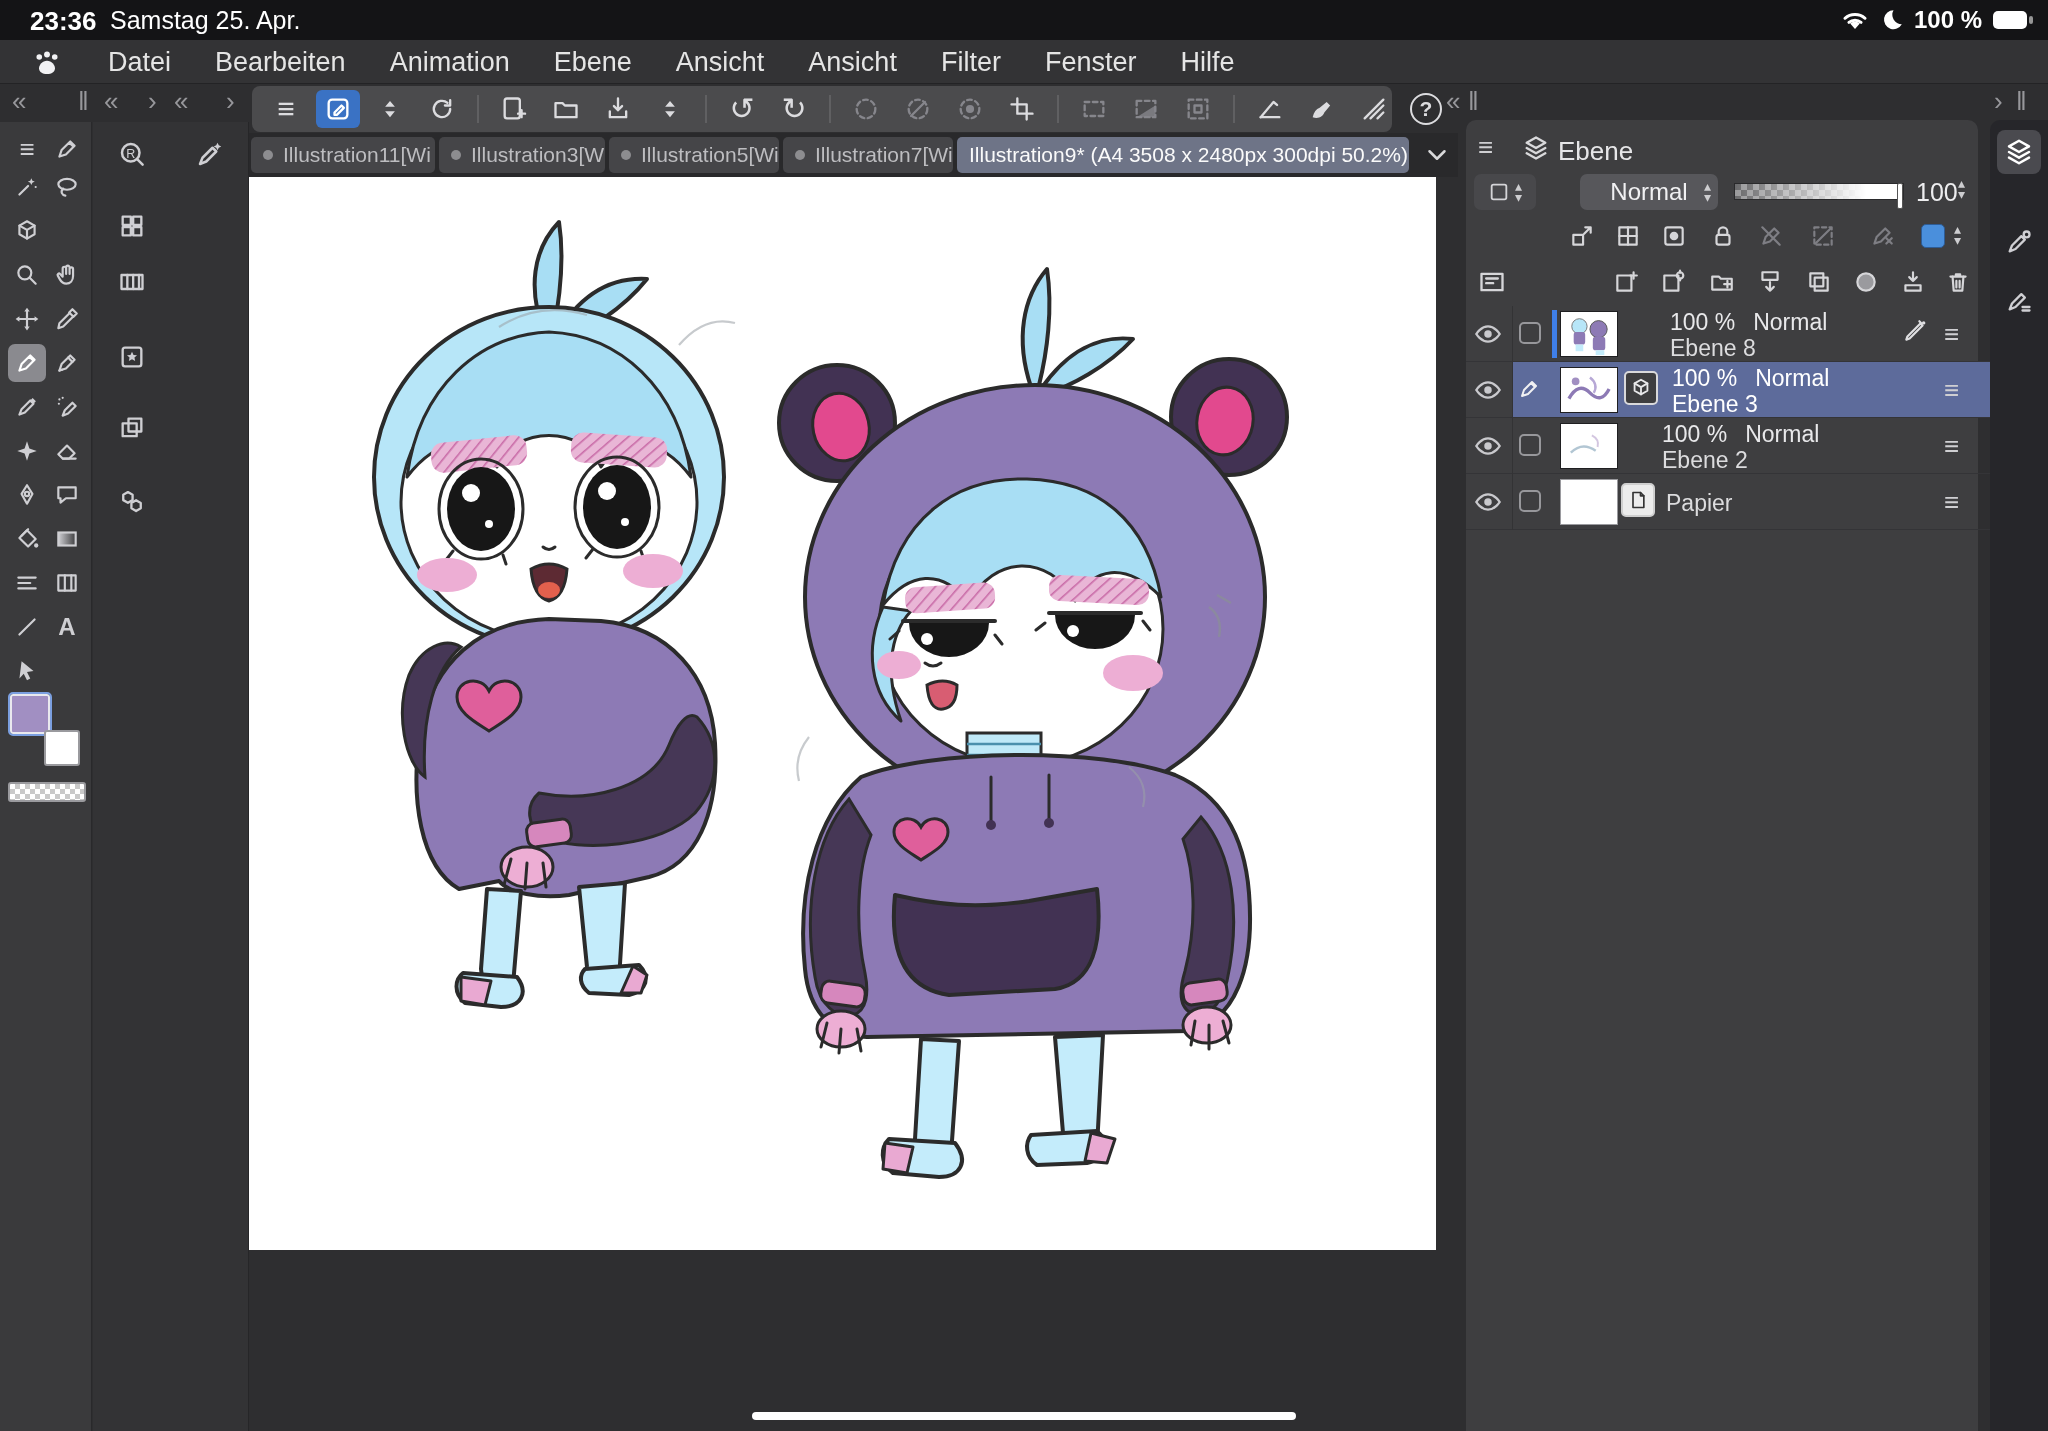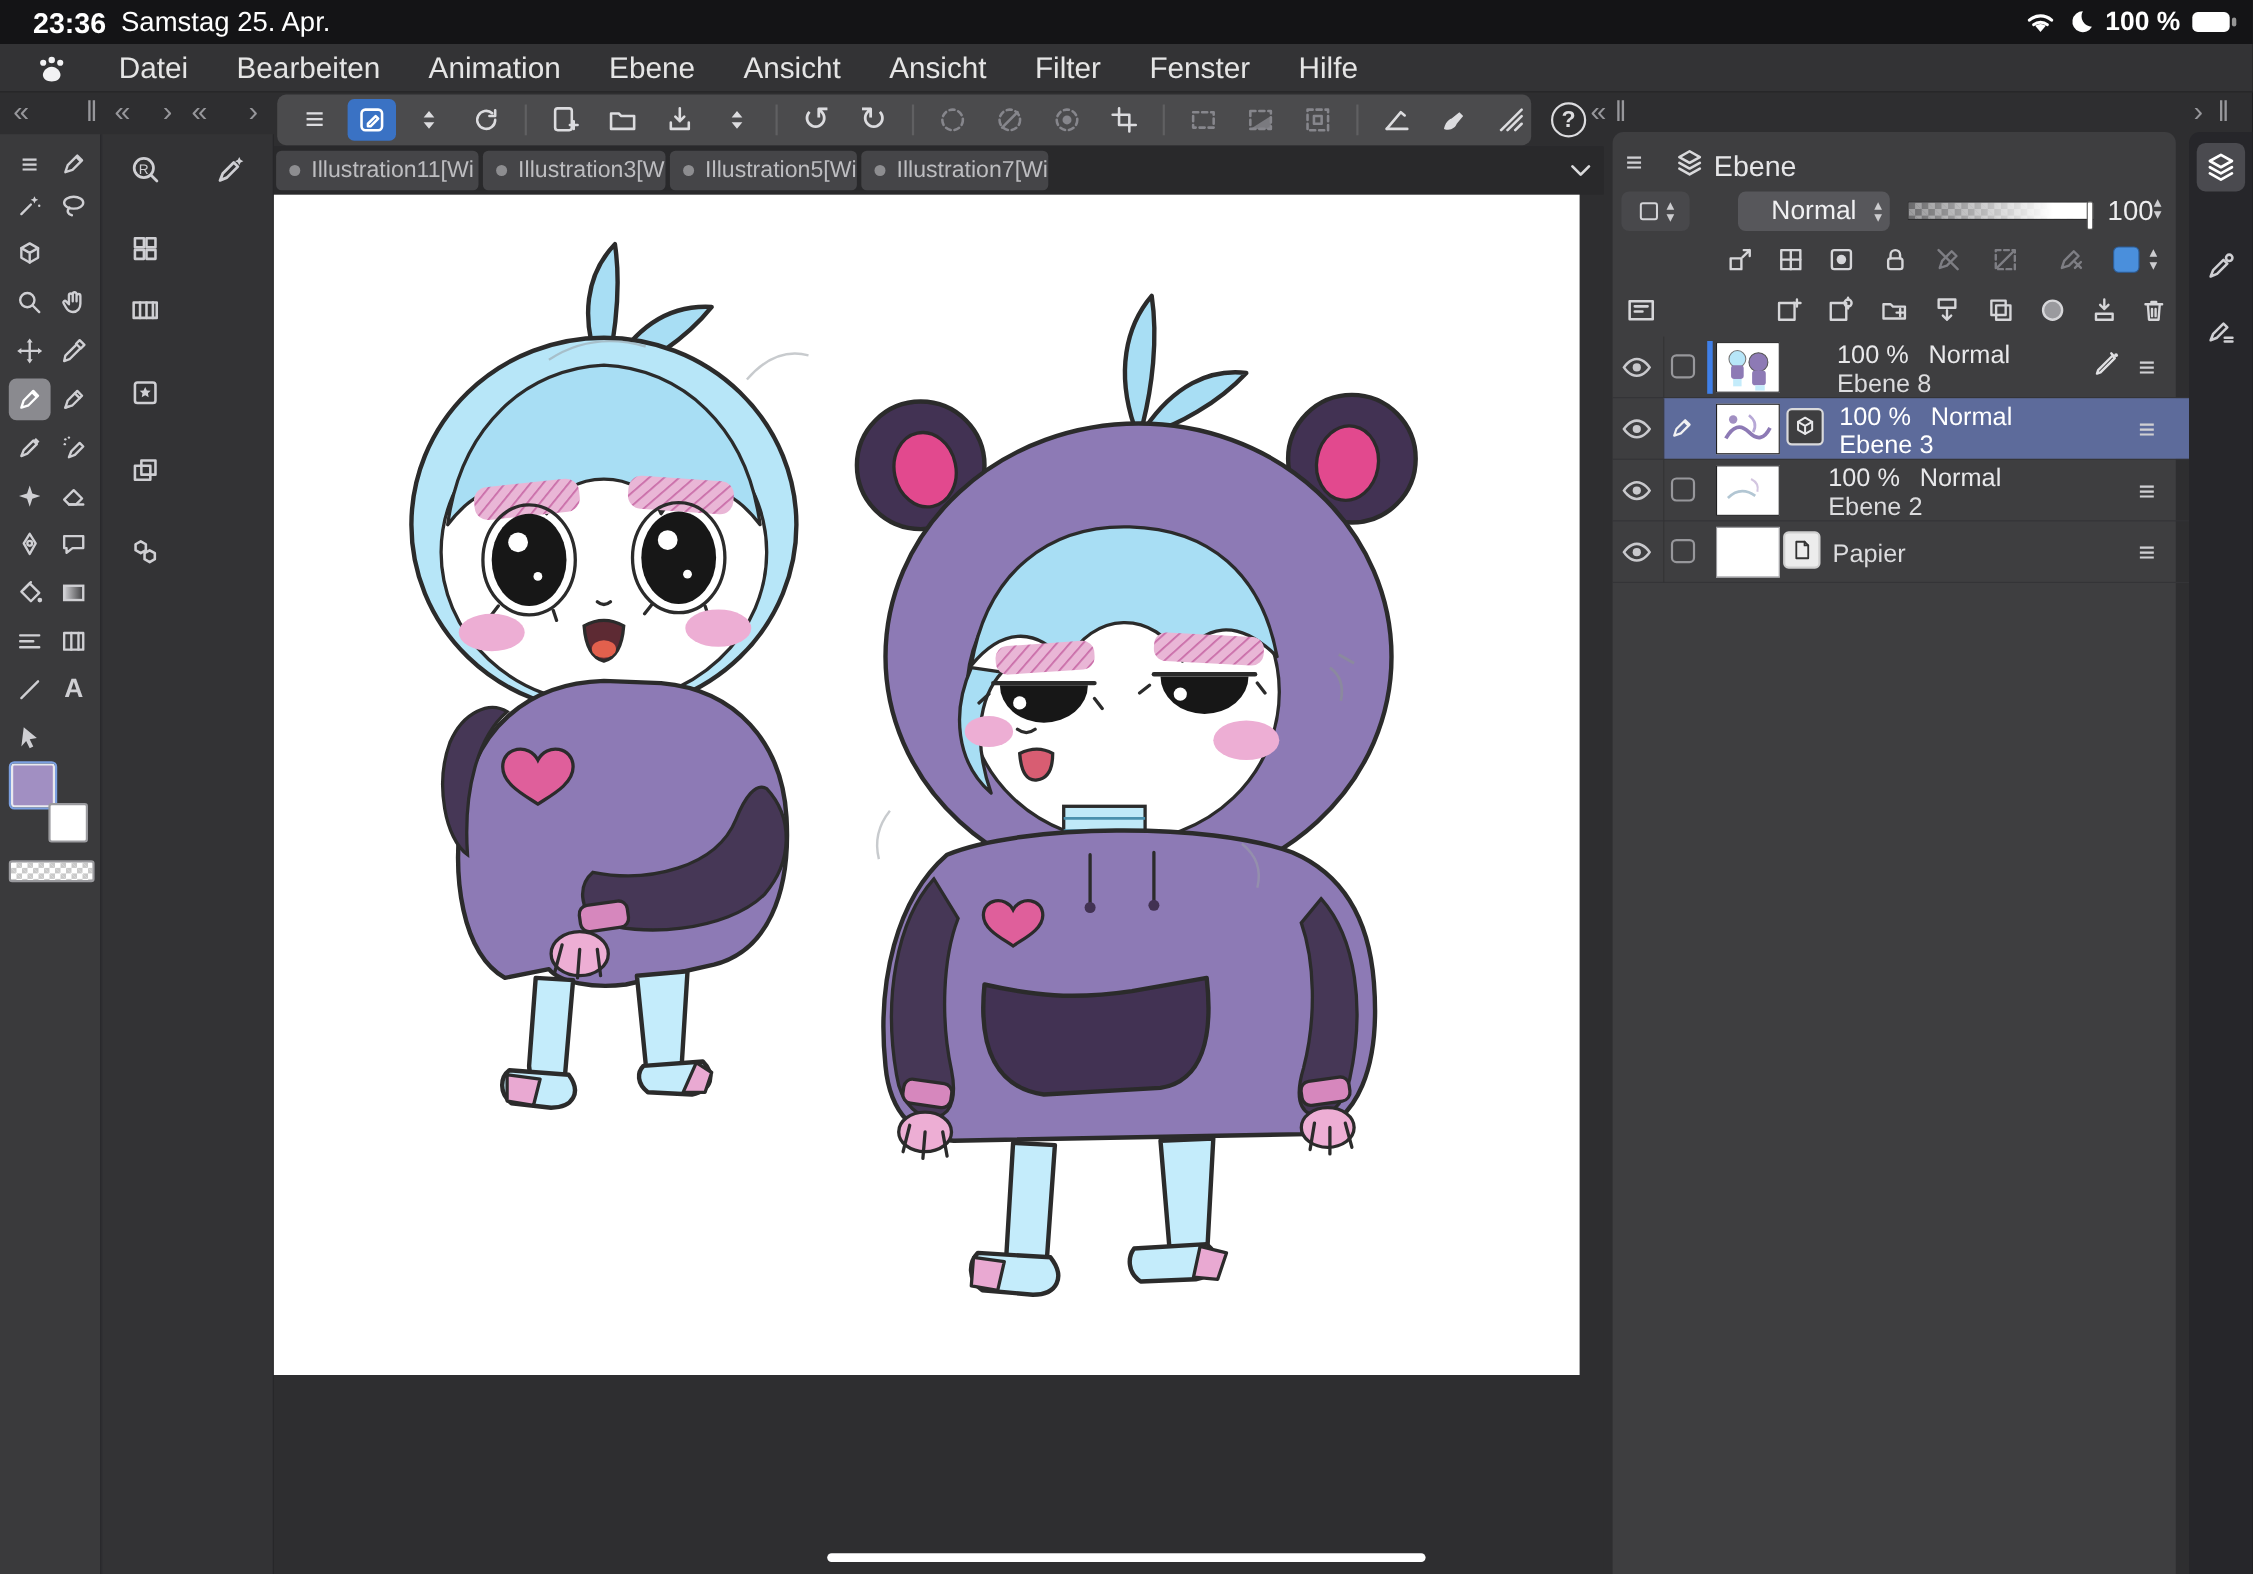--- a/index.html
+++ b/index.html
@@ -314,20 +314,23 @@
         <span class="dot"></span>
         <span>Illustration3[Wie</span>
       </div>
     <div class="tab" style="width:170px">
         <span class="dot"></span>
         <span>Illustration5[Wie</span>
       </div>
     <div class="tab" style="width:170px">
         <span class="dot"></span>
         <span>Illustration7[Wie</span>
+      </div>
+    <div class="tab sel" style="width:452px">
+        <span>Illustration9* (A4 3508 x 2480px 300dpi 50.2%)</span>
       </div>
     <div class="tab-caret">
         <svg class="s" width="30" height="30" viewBox="0 0 24 24">
           <path d="M6 9l6 6 6-6"></path>
         </svg>
       </div>
   </div>
 
   <div class="col1">
     <div class="tool" style="left:8px;top:8px">

